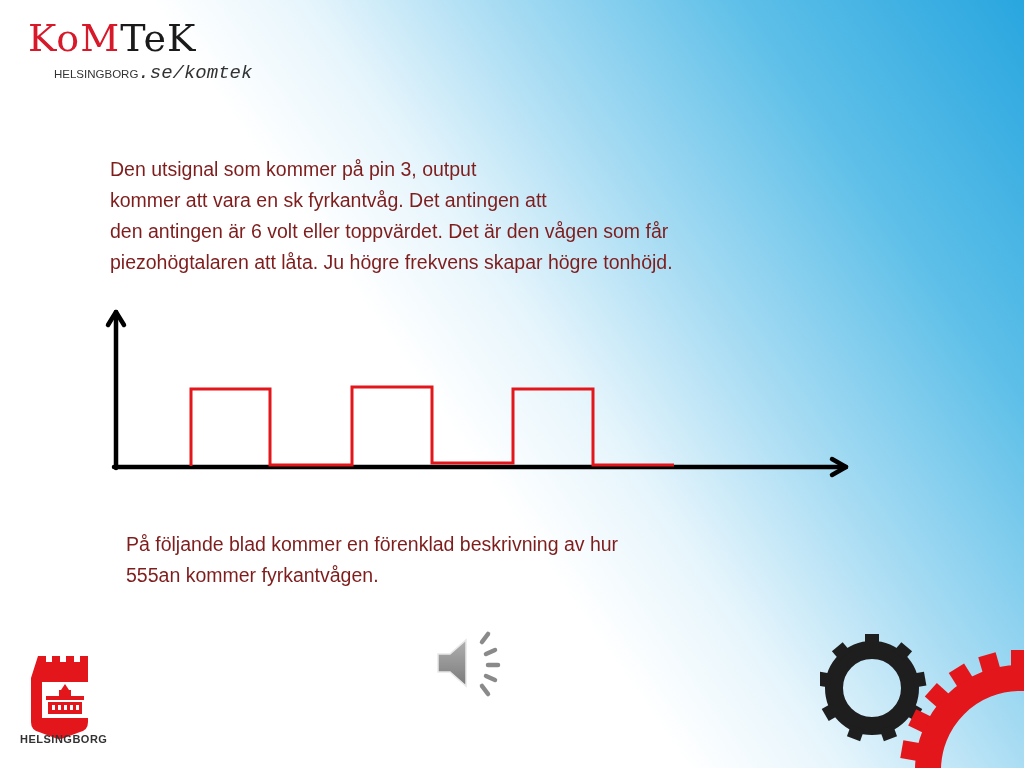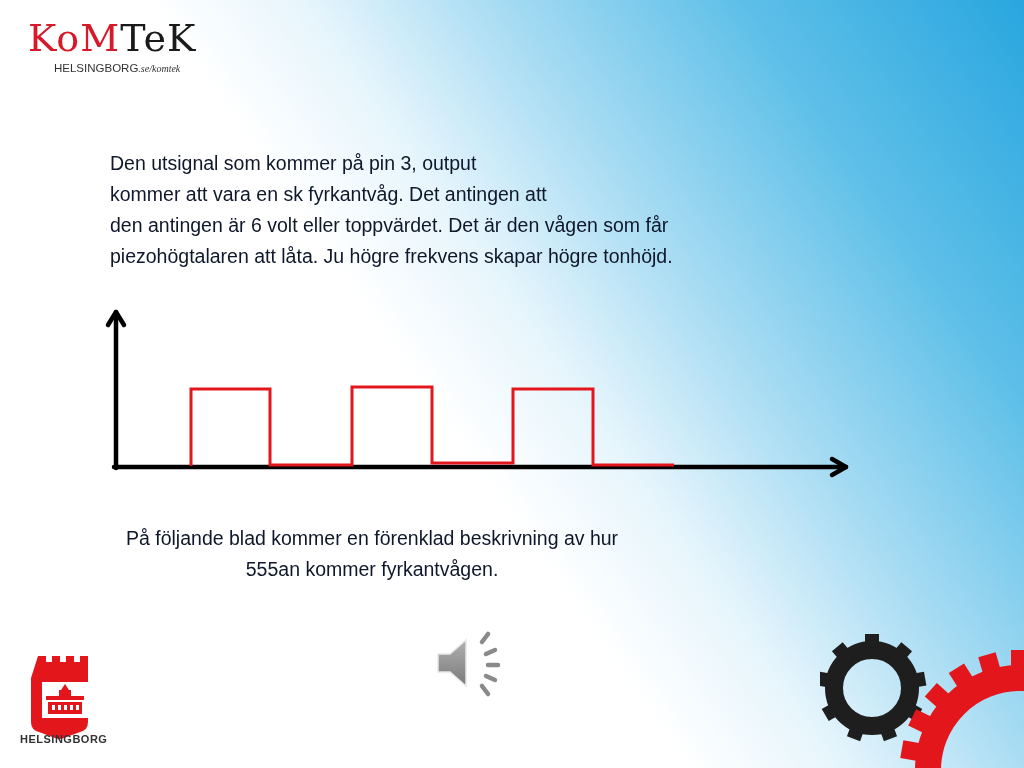--- a/index.html
+++ b/index.html
@@ -6,24 +6,24 @@
   body {
     width:1024px; height:768px; position:relative; overflow:hidden;
     font-family: "Liberation Sans", "DejaVu Sans", sans-serif;
     background: linear-gradient(235deg, #29a6df 0%, #5dbfe8 18%, #a8dcf3 34%, #e6f5fc 46%, #ffffff 56%, #ffffff 100%);
   }
   .logo { position:absolute; left:28px; top:16px; width:175px; height:62px; }
   .logo-title { position:absolute; left:0; top:0; font-family:"DejaVu Serif", serif; font-size:38px; letter-spacing:1px; line-height:44px; }
   .logo-title .red { color:#d7192a; }
   .logo-title .blk { color:#1a1a1a; }
   .logo-sub { position:absolute; left:26px; top:46px; font-size:11.5px; color:#333; white-space:nowrap; }
-  .logo-sub i { font-family:Liberation Serif, serif; font-size:10px; }
-  .para { position:absolute; color:#0f172a; font-size:19.5px; line-height:31px; white-space:nowrap; }
+  .logo-sub i { font-family:Liberation Mono, monospace; font-size:19px; }
+  .para { position:absolute; color:#7f1d1d; font-size:19.5px; line-height:31px; white-space:nowrap;margin-top:6px; }
   .para1 { left:110px; top:148px; }
-  .para2 { left:126px; top:523px;text-align:center; }
+  .para2 { left:126px; top:523px; }
   .diagram { position:absolute; left:0; top:0; }
   .speaker { position:absolute; left:432px; top:628px; width:80px; height:72px; cursor:pointer; }
   .crest { position:absolute; left:16px; top:650px; width:92px; height:100px; }
   .crest-label { position:absolute; left:20px; top:733px; font-size:11px; font-weight:bold; color:#333; letter-spacing:0.5px; }
   .gears { position:absolute; left:820px; top:620px; width:204px; height:148px; }
 </style>
 </head>
 <body>
 
 <div class="logo">

